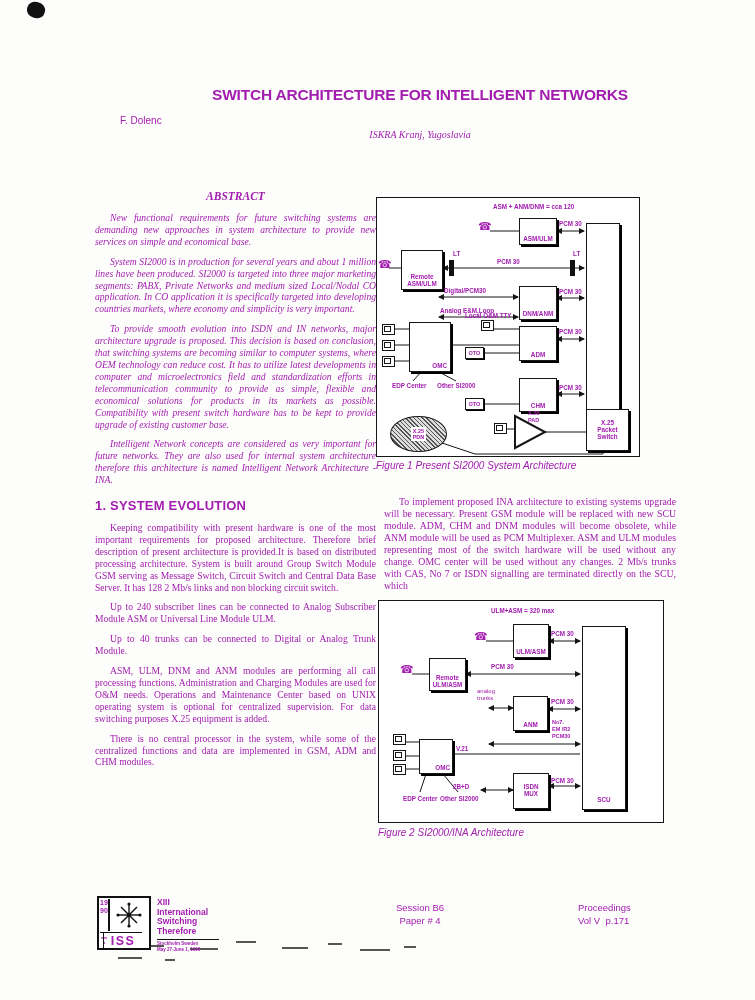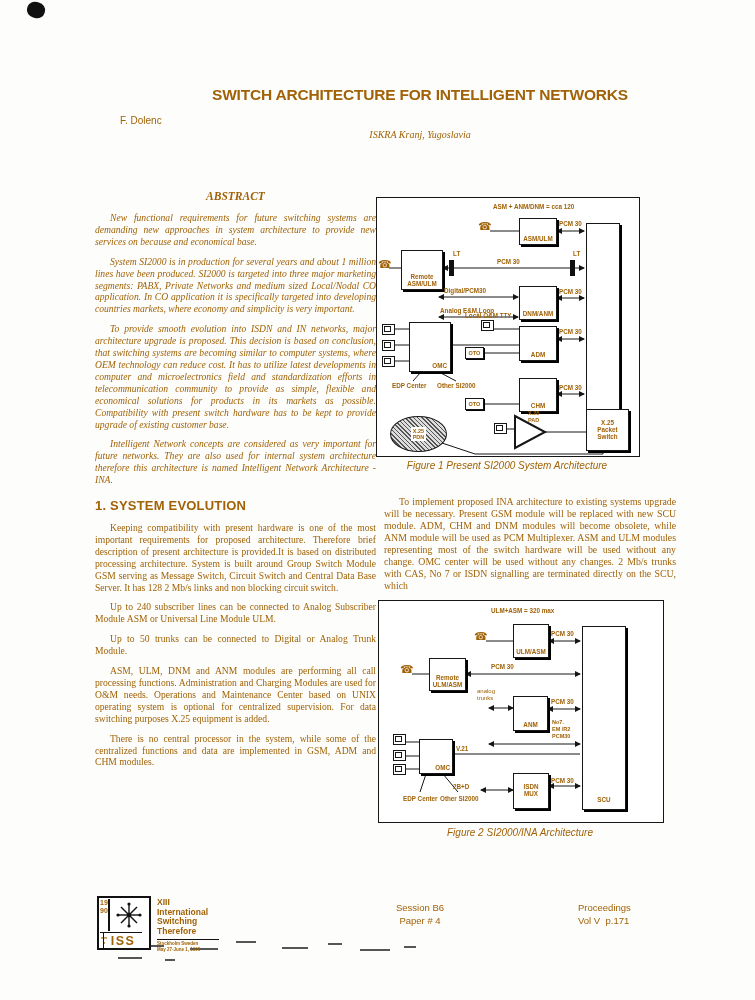--- a/index.html
+++ b/index.html
@@ -1,34 +1,34 @@
 <!DOCTYPE html>
 <html><head>
 <meta charset="utf-8">
 <style>
   html,body{margin:0;padding:0;background:#d8d8d8}
   .page{position:relative;width:755px;height:1000px;background:#fdfdfb;overflow:hidden;
-        font-family:"Liberation Serif",serif;color:#a16207}
+        font-family:"Liberation Serif",serif;color:#a21caf}
   
   .title{position:absolute;left:120px;top:86px;width:600px;text-align:center;
          font:bold 15.5px "Liberation Sans",sans-serif;letter-spacing:-.2px}
   .author{position:absolute;left:120px;top:115px;width:600px;text-align:left;
           font:10px "Liberation Sans",sans-serif}
   .affil{position:absolute;left:120px;top:129px;width:600px;text-align:center;
          font:italic 10px "Liberation Serif",serif}
   
   .col-left{position:absolute;left:95px;top:190px;width:281px}
   .abstract-h{font:bold italic 11.5px "Liberation Serif",serif;text-align:center;margin:0 0 10px}
   .par{font-size:9.6px;line-height:11.9px;text-align:justify;margin:0 0 8px;text-indent:15px}
   .it{font-style:italic}
   .sec-h{font:bold 13px "Liberation Sans",sans-serif;margin:12px 0 9px;letter-spacing:.2px}
   
   .col-right-text{position:absolute;left:384px;top:486px;width:292px;
                   font-size:9.8px;line-height:12px;text-align:justify;text-indent:15px}
-  .figcap{position:absolute;font:italic 10px "Liberation Sans",sans-serif;text-align:center}
+  .figcap{position:absolute;font:italic 10px "Liberation Sans",sans-serif;text-align:left}
   
   .fig{position:absolute;background:#fff;border:1.2px solid #161616}
   .wires{position:absolute;left:0;top:0}
   .wires line,.wires polyline{stroke:#161616;stroke-width:1}
   .dbox{position:absolute;box-sizing:border-box;border:1.1px solid #161616;background:#fff;
         box-shadow:2px 2px 0 #000;display:flex;flex-direction:column;align-items:center;
         justify-content:flex-end;padding-bottom:2px;
         font:bold 6.3px "Liberation Sans",sans-serif;line-height:7px;text-align:center}
   .sbox{position:absolute;box-sizing:border-box;border:1px solid #161616;background:#fff;
         box-shadow:1px 1px 0 #000;display:flex;align-items:center;justify-content:center;
@@ -82,28 +82,28 @@
   <div class="dash" style="left:404px;top:946px;width:12px"></div>
   <div class="dash" style="left:118px;top:957px;width:24px"></div>
   <div class="dash" style="left:165px;top:959px;width:10px"></div>
 
   <div class="title">SWITCH ARCHITECTURE FOR INTELLIGENT NETWORKS</div>
   <div class="author">F. Dolenc</div>
   <div class="affil">ISKRA Kranj, Yugoslavia</div>
 
   <div class="col-left">
     <div class="abstract-h">ABSTRACT</div>
-    <p class="par it">New functional requirements for future switching systems are demanding new approaches in system architecture to provide new services on because and economical base.</p>
+    <p class="par it">New functional requirements for future switching systems are demanding new approaches in system architecture to provide new services on simple and economical base.</p>
     <p class="par it">System SI2000 is in production for several years and about 1 million lines have been produced. SI2000 is targeted into three major marketing segments: PABX, Private Networks and medium sized Local/Nodal CO application. In CO application it is specifically targeted into developing countries markets, where economy and simplicity is very important.</p>
     <p class="par it">To provide smooth evolution into ISDN and IN networks, major architecture upgrade is proposed. This decision is based on conclusion, that switching systems are becoming similar to computer systems, where OEM technology can reduce cost. It has to utilize latest developments in computer and microelectronics field and standardization efforts in telecommunication community to provide as simple, flexible and economical solutions for products in its markets as possible. Compatibility with present switch hardware has to be kept to provide upgrade of existing customer base.</p>
     <p class="par it">Intelligent Network concepts are considered as very important for future networks. They are also used for internal system architecture therefore this architecture is named Intelligent Network Architecture - INA.</p>
     <div class="sec-h">1. SYSTEM EVOLUTION</div>
     <p class="par">Keeping compatibility with present hardware is one of the most important requirements for proposed architecture. Therefore brief description of present architecture is provided.It is based on distributed processing architecture. System is built around Group Switch Module GSM serving as Message Switch, Circuit Switch and Central Data Base Server. It has 128 2 Mb/s links and non blocking circuit switch.</p>
     <p class="par">Up to 240 subscriber lines can be connected to Analog Subscriber Module ASM or Universal Line Module ULM.</p>
-    <p class="par">Up to 50 trunks can be connected to Digital or Analog Trunk Module.</p>
+    <p class="par">Up to 40 trunks can be connected to Digital or Analog Trunk Module.</p>
     <p class="par">ASM, ULM, DNM and ANM modules are performing all call processing functions. Administration and Charging Modules are used for O&amp;M needs. Operations and Maintenance Center based on UNIX operating system is optional for centralized supervision. For data switching purposes X.25 equipment is added.</p>
     <p class="par">There is no central processor in the system, while some of the centralized functions and data are implemented in GSM, ADM and CHM modules.</p>
   </div>
 
   <div class="fig" style="left:376px;top:197px;width:262px;height:258px">
     <svg class="wires" width="262" height="258" viewBox="0 0 262 258">
       <defs>
         <marker id="ahe" markerWidth="7" markerHeight="7" refX="5" refY="3" orient="auto" markerUnits="userSpaceOnUse">
           <path d="M0,0L6,3L0,6Z" fill="#161616"></path>
           </marker>

